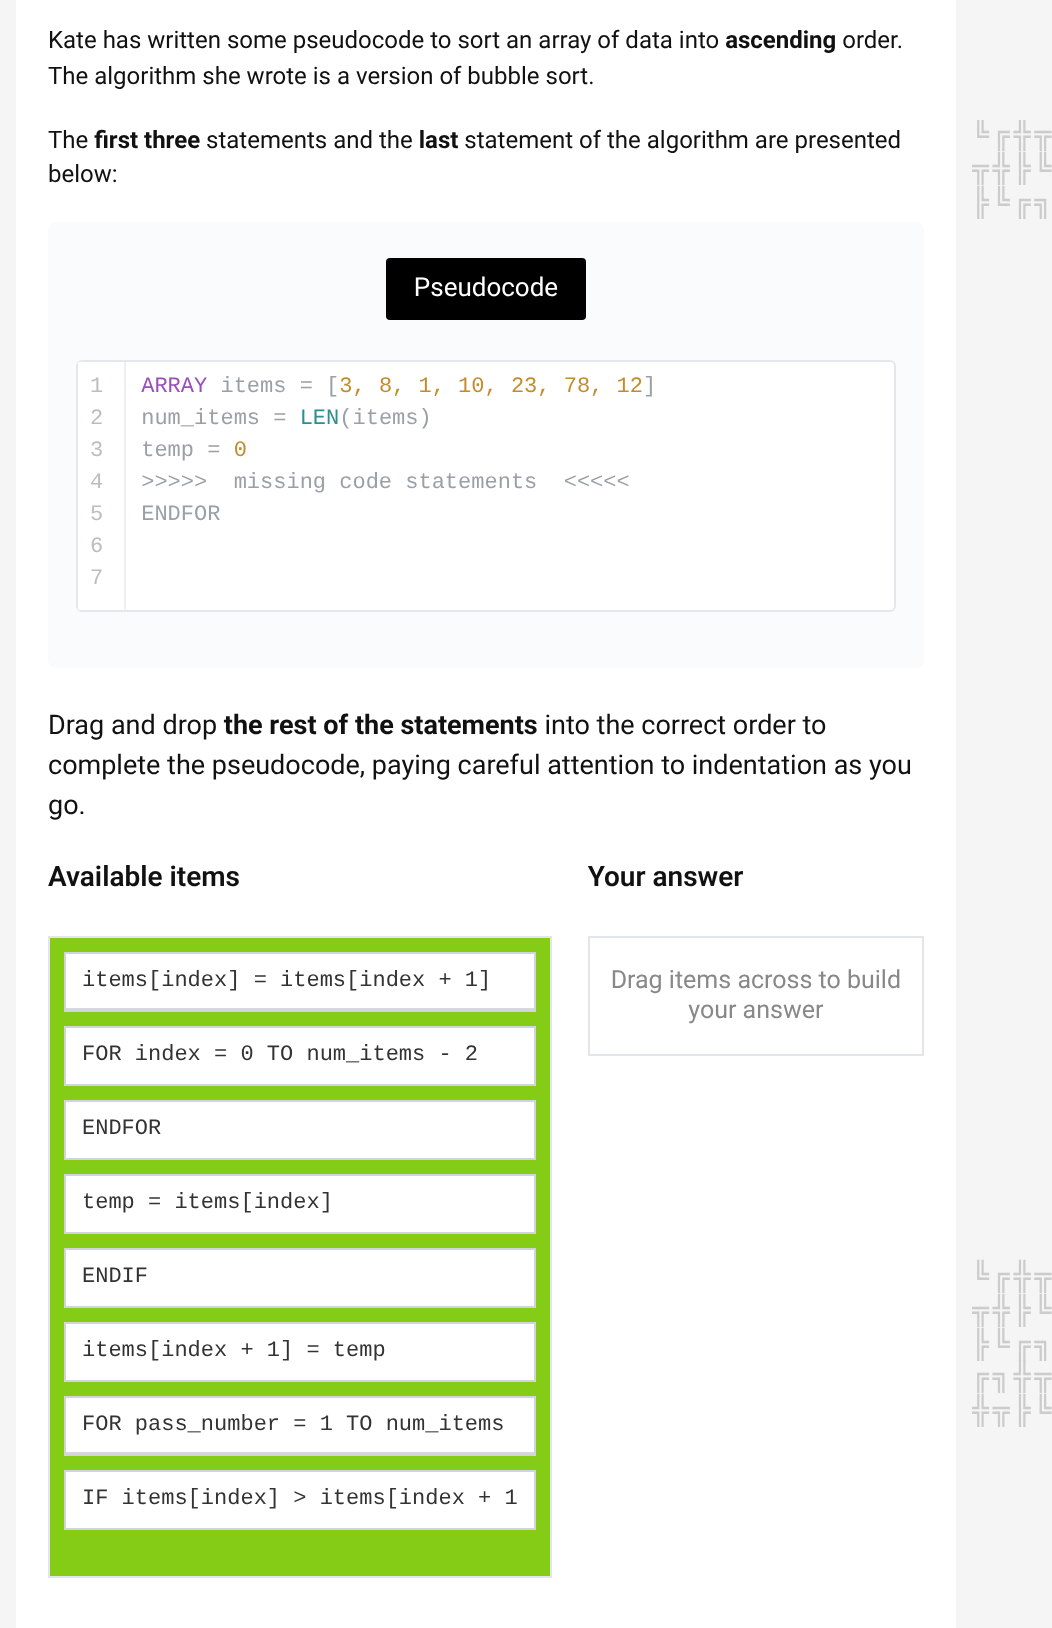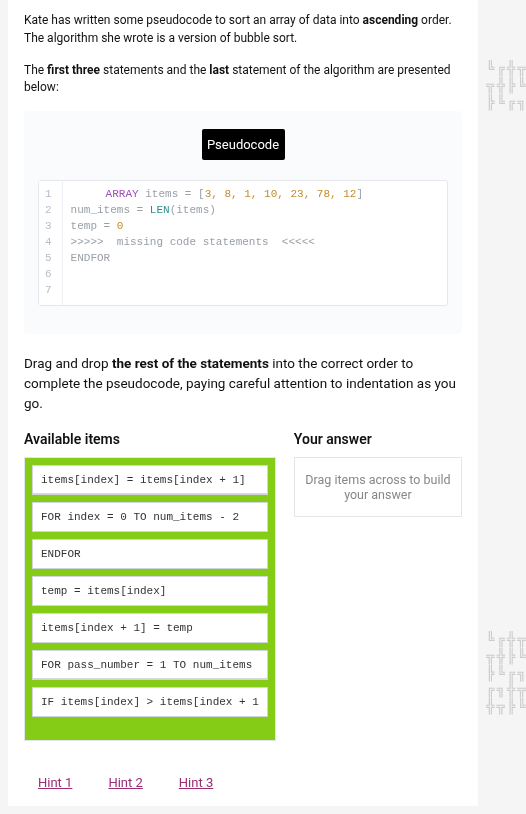--- a/index.html
+++ b/index.html
@@ -44,21 +44,21 @@
   .code-card {
     background: #fafbfc;
     margin: 8px 0 20px 0;
     border-radius: 4px;
     padding: 18px 14px 28px 14px;
   }
   .code-title {
     background: #000;
     color: #fff;
     display: block;
-    width: 83px;
+    width: 100px;
     margin: 0 auto 20px auto;
     text-align: center;
     padding: 8px 0;
     font-size: 13px;
     font-weight: 400;
     border-radius: 2px;
   }
   .code-block {
     background: #fff;
     border: 1px solid #e5e7eb;
@@ -74,39 +74,39 @@
     padding: 6px 10px 6px 6px;
     border-right: 1px solid #edf0f3;
     user-select: none;
   }
   .gutter div { line-height: 1.45; }
   .code-lines {
     padding: 6px 8px;
     color: #888;
   }
   .code-lines div { line-height: 1.45; white-space: pre; }
-  .kw { color: #9b4fbb; margin-left: 35px; }
+  .kw { color: #9b4fbb; }
   .num { color: #c28c2b; }
   .fn { color: #2b8f8f; }
   .txt-gray { color: #9aa0a8; }
   .prompt2 {
     font-size: 13.5px;
     line-height: 1.48;
     color: #111;
     margin: 0 0 18px 0;
   }
   .cols {
     display: flex;
     gap: 18px;
   }
   .col { flex: 1; }
   .col-title {
     font-size: 14px;
     font-weight: 600;
-    margin-bottom: 10px;
+    margin-bottom: 21px;
     color: #111;
   }
   .items-box {
     border: 1px solid #e2e5ea;
     padding: 7px;
     background: #84cc16;
   }
   .drag-item {
     background: #fff;
     border: 1px solid #d1d5db;
@@ -197,20 +197,21 @@
     </p>
 
     <div class="cols">
       <div class="col">
         <div class="col-title">Available items</div>
         <div class="items-box">
           <div class="drag-item underlined">items[index] = items[index + 1]</div>
           <div class="drag-item">FOR index = 0 TO num_items - 2</div>
           <div class="drag-item">ENDFOR</div>
           <div class="drag-item">temp = items[index]</div>
+          <div class="drag-item">ENDIF</div>
           <div class="drag-item">items[index + 1] = temp</div>
           <div class="drag-item underlined">FOR pass_number = 1 TO num_items</div>
           <div class="drag-item">IF items[index] &gt; items[index + 1</div>
         </div>
       </div>
       <div class="col">
         <div class="col-title">Your answer</div>
         <div class="answer-box">Drag items across to build your answer</div>
       </div>
     </div>

